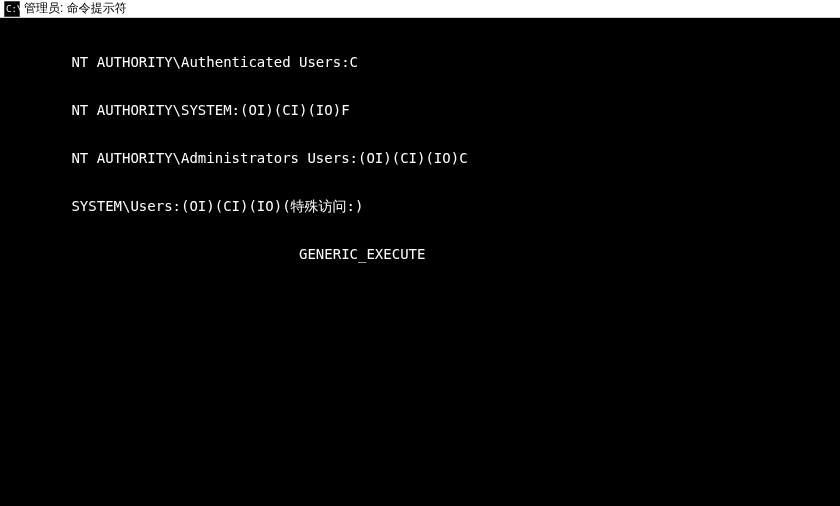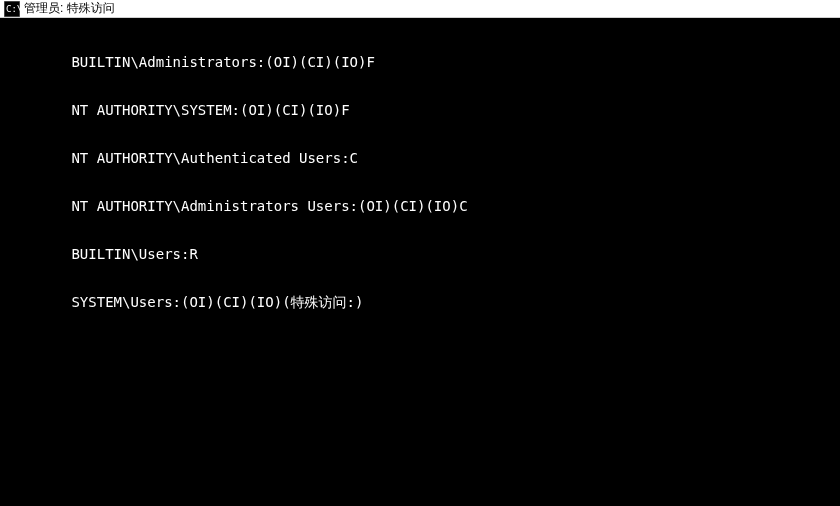--- a/index.html
+++ b/index.html
@@ -58,30 +58,29 @@
 <div class="window">
 
   <div class="title-bar">
     <span class="icon">
       <svg width="16" height="16" viewBox="0 0 16 16">
         <rect x="0" y="0" width="16" height="16" fill="#000"></rect>
         <rect x="0" y="0" width="16" height="16" fill="none" stroke="#888" stroke-width="1"></rect>
         <text x="2" y="11" font-size="9" fill="#fff" font-family="Consolas,monospace">C:\</text>
       </svg>
     </span>
-    <span>管理员: 特殊访问</span>
+    <span>管理员: 命令提示符</span>
   </div>
 
   <div class="terminal">
-    <div class="line">        BUILTIN\Administrators:(OI)(CI)(IO)F</div>
+    <div class="line">        NT AUTHORITY\Authenticated Users:C</div>
     <div class="line">        NT AUTHORITY\SYSTEM:(OI)(CI)(IO)F</div>
-    <div class="line">        NT AUTHORITY\Authenticated Users:C</div>
     <div class="line">        NT AUTHORITY\Administrators Users:(OI)(CI)(IO)C</div>
-    <div class="line">        BUILTIN\Users:R</div>
     <div class="line">        SYSTEM\Users:(OI)(CI)(IO)(特殊访问:)</div>
+    <div class="line">                                   GENERIC_EXECUTE</div>
     <div class="line"></div>
     
     
     
     
     
     
     
     
     

